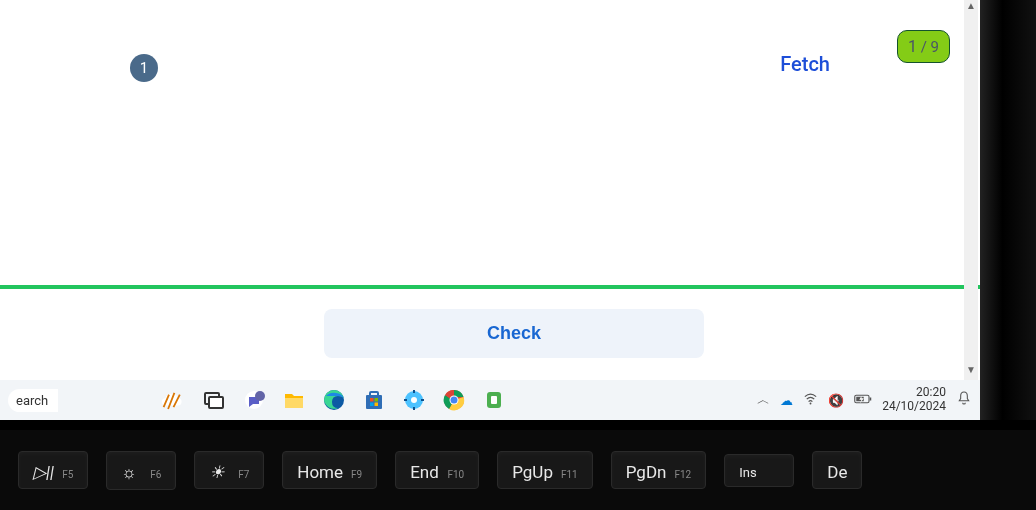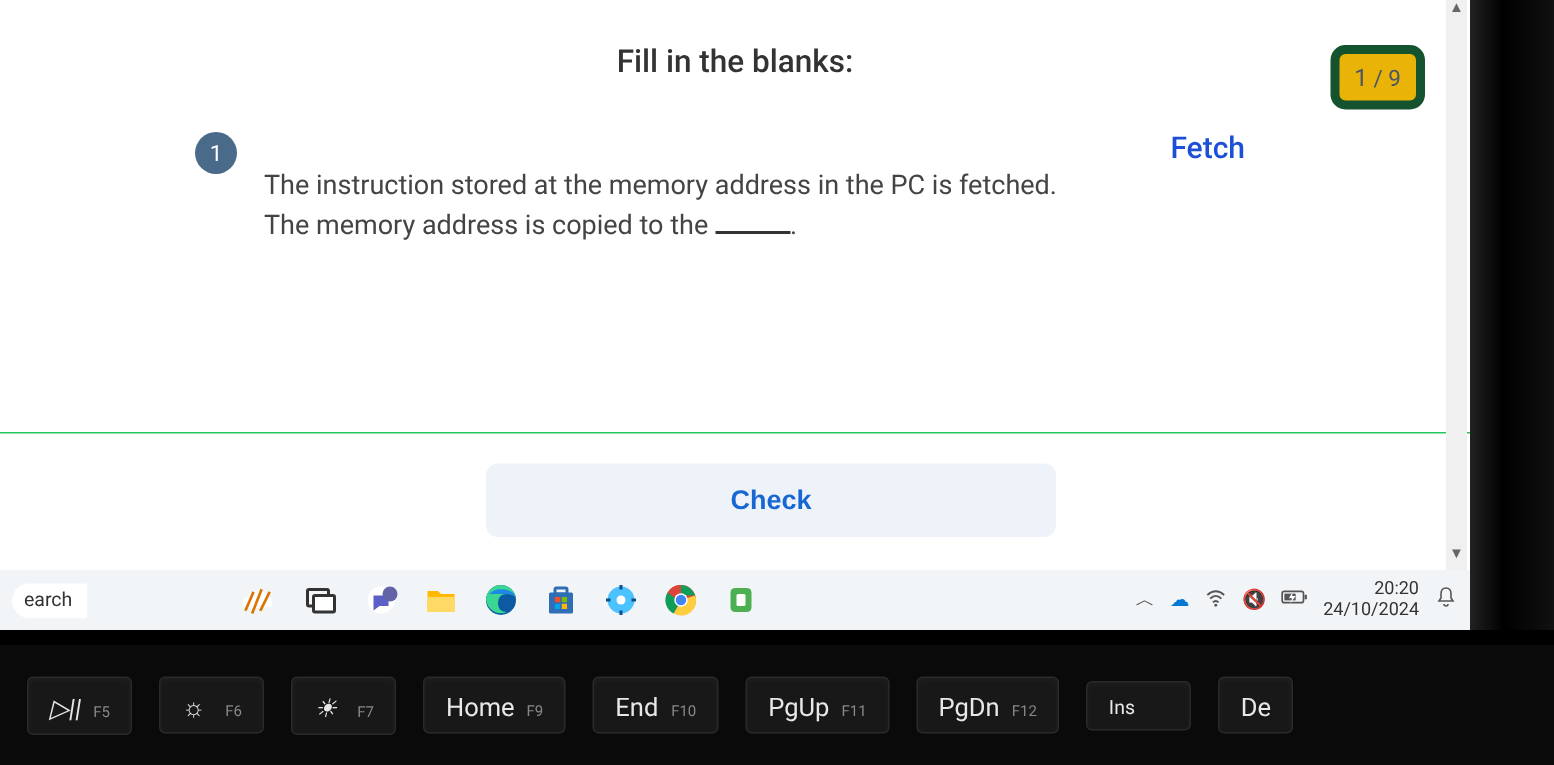--- a/index.html
+++ b/index.html
@@ -32,26 +32,26 @@
       text-align: center;
       font-size: 21px;
       color: #333;
       font-weight: 500;
       margin-top: 10px;
     }
     .progress-badge {
       position: absolute;
       top: 30px;
       right: 30px;
-      border: 6px solid #14532d;
+      border: 1px solid #14532d;
       border-radius: 10px;
       padding: 6px 10px;
       color: #4a5568;
       font-size: 15px;
-      background: #eab308;
+      background: #84cc16;
     }
     .progress-badge .num { font-size: 16px; }
     .question-block {
       display: flex;
       gap: 18px;
       margin-top: 32px;
       margin-left: 70px;
       margin-right: 90px;
     }
     .q-num {
@@ -87,21 +87,21 @@
       vertical-align: baseline;
     }
     .check-area {
       position: absolute;
       bottom: 22px;
       left: 0;
       right: 0;
       display: flex;
       justify-content: center;
       padding-top: 20px;
-      border-top: 1px solid #22c55e;
+      border-top: 4px solid #22c55e;
       padding-left: 48px;
     }
     .check-btn {
       background: #eef3fa;
       color: #1967d2;
       border: none;
       border-radius: 8px;
       padding: 14px 0;
       width: 380px;
       font-size: 18px;
@@ -223,36 +223,31 @@
     .weather-icon {
       width: 36px; height: 22px;
       display: flex; align-items: center; justify-content: center;
     }
   </style>
 </head>
 <body>
 
 <div class="screen">
   <div class="quiz-page">
-    <div class="quiz-title">Fill in the blanks:</div>
 
     <div class="progress-badge">
       <span class="num">1</span>
       <span> / </span>
       <span>9</span>
     </div>
 
     <div class="question-block">
       <div class="q-num">1</div>
       <div class="q-content">
         <div class="q-heading">Fetch</div>
-        <div class="q-text">
-          <span>The instruction stored at the memory address in the PC is fetched.</span><br>
-          <span>The memory address is copied to the </span><span class="blank"></span><span>.</span>
-        </div>
       </div>
     </div>
 
     <div class="check-area">
       <button class="check-btn">Check</button>
     </div>
   </div>
 
   <div class="scrollbar-track">
     <div class="scroll-up">▲</div>

